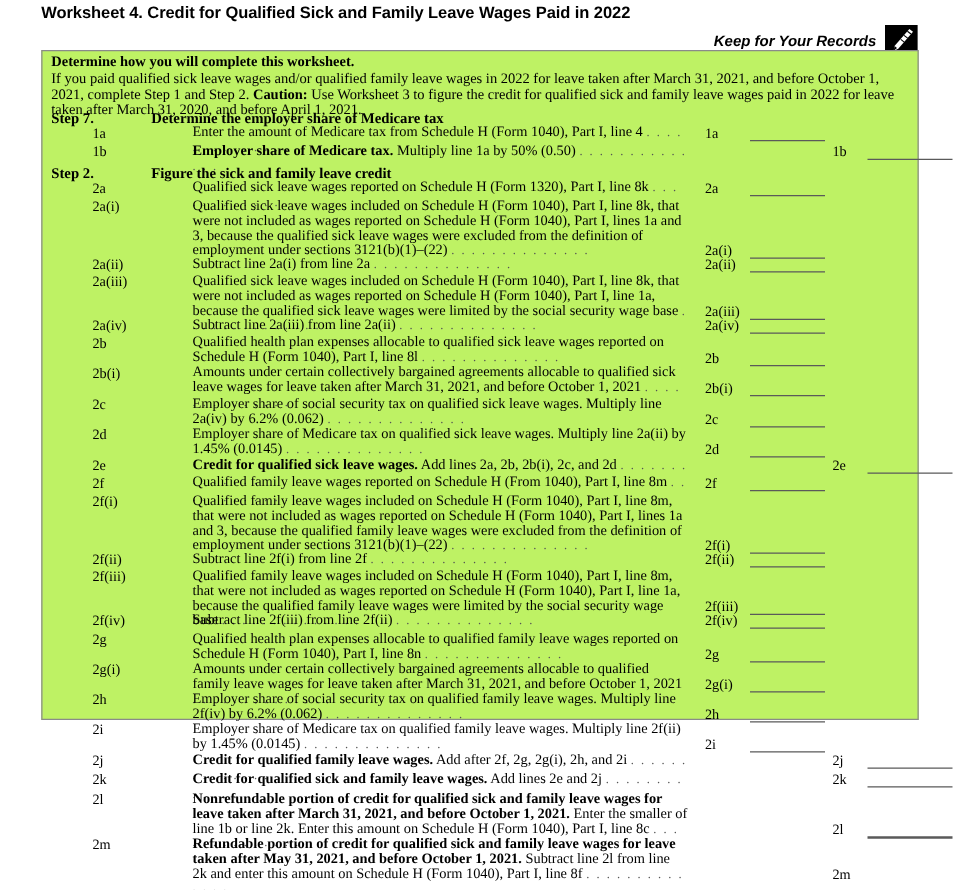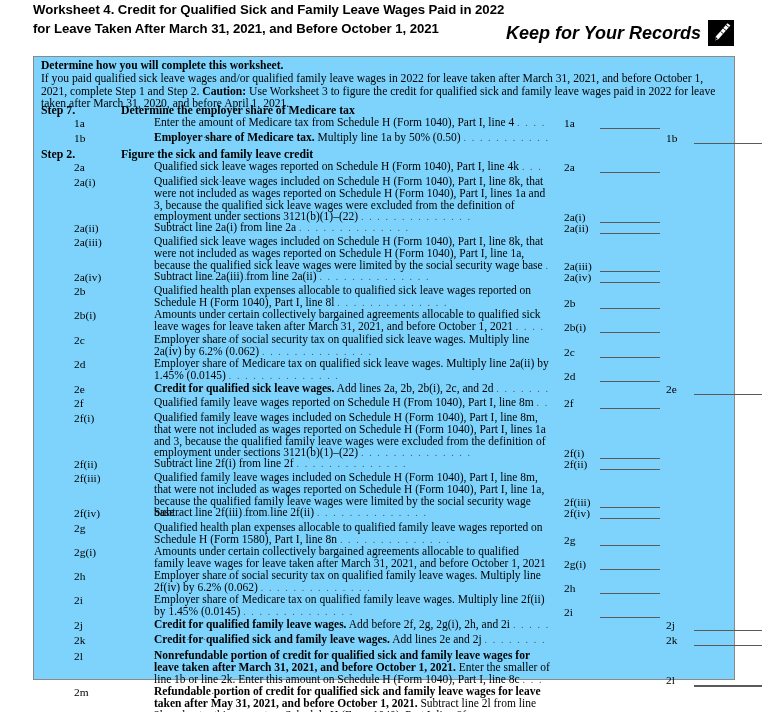--- a/index.html
+++ b/index.html
@@ -37,42 +37,42 @@
     right: 1px;
     top: 20px;
     display: flex;
     align-items: center;
     gap: 7px;
   }
   #keep-records-text {
     font-family: "Liberation Sans", sans-serif;
     font-style: italic;
     font-weight: bold;
-    font-size: 18px;
+    font-size: 12px;
     white-space: nowrap;
   }
   #pencil-badge {
     width: 26px;
     height: 26px;
     background: #000;
     position: relative;
     flex: 0 0 auto;
   }
   #pencil-badge svg { display:block; }
 
   
   #worksheet-box {
     position: absolute;
     left: 33px;
-    top: 56px;
+    top: 40px;
     width: 702px;
-    height: 624px;
+    height: 536px;
     border: 1px solid #8a8a8a;
     box-sizing: border-box;
-    background: #7dd3fc;
+    background: #bef264;
   }
 
   
   #intro {
     position: absolute;
     left: 7px;
     top: 3px;
     width: 690px;
     font-size: 11.6px;
     line-height: 12.8px;
@@ -165,21 +165,20 @@
   .rule-outer.thick {
     border-bottom: 2.6px solid #5a5a5a;
   }
 </style>
 </head>
 <body>
 
 <div id="title-block">
   <div class="title-lines">
     <div>Worksheet 4. Credit for Qualified Sick and Family Leave Wages Paid in 2022</div>
-    <div>for Leave Taken After March 31, 2021, and Before October 1, 2021</div>
   </div>
   <div id="keep-records-wrap">
     <span id="keep-records-text">Keep for Your Records</span>
     <span id="pencil-badge">
       <svg width="26" height="26" viewBox="0 0 26 26" aria-hidden="true">
         <rect x="0" y="0" width="26" height="26" fill="#000"></rect>
         <path d="M19.5 3.2 L22.4 5.4 L10.6 19.0 L7.0 20.6 L7.6 16.8 Z" fill="#fff"></path>
         <path d="M7.0 20.6 L7.6 16.8 L9.6 18.4 Z" fill="#000"></path>
         <path d="M17.9 5.0 L20.8 7.2" stroke="#000" stroke-width="0.9" fill="none"></path>
         <path d="M15.2 8.3 L18.1 10.5" stroke="#000" stroke-width="0.9" fill="none"></path>
@@ -212,21 +211,21 @@
         <div class="desc"><span class="b">Employer share of Medicare tax.</span><span> Multiply line 1a by 50% (0.50)</span> <span class="leaders">. . . . . . . . . . . . . .</span></div>
         <span class="ref-outer" style="top: 0px;">1b</span>
         <span class="rule-outer" style="top: 11px;"></span>
       </div>
       <div class="step-head" style="position: absolute; left: 0px; top: 44px; width: 702px;">
         <span class="step-label">Step 2.</span>
         <span class="step-title">Figure the sick and family leave credit</span>
       </div>
       <div class="row" style="position: absolute; left: 0px; top: 58px; width: 702px;">
         <span class="line-no">2a</span>
-        <div class="desc"><span>Qualified sick leave wages reported on Schedule H (Form 1040), Part I, line 4k</span> <span class="leaders">. . . . . . . . . . . . . .</span></div>
+        <div class="desc"><span>Qualified sick leave wages reported on Schedule H (Form 1320), Part I, line 8k</span> <span class="leaders">. . . . . . . . . . . . . .</span></div>
         <span class="ref-inner" style="top: 0px;">2a</span>
         <span class="rule-inner" style="top: 11px;"></span>
       </div>
       <div class="row" style="position: absolute; left: 0px; top: 73px; width: 702px;">
         <span class="line-no">2a(i)</span>
         <div class="desc"><span>Qualified sick leave wages included on Schedule H (Form 1040), Part I, line 8k, that were not included as wages reported on Schedule H (Form 1040), Part I, lines 1a and 3, because the qualified sick leave wages were excluded from the definition of employment under sections 3121(b)(1)–(22)</span> <span class="leaders">. . . . . . . . . . . . . .</span></div>
         <span class="ref-inner" style="top: 35.4px;">2a(i)</span>
         <span class="rule-inner" style="top: 46.4px;"></span>
       </div>
       <div class="row" style="position: absolute; left: 0px; top: 119px; width: 702px;">
@@ -302,21 +301,21 @@
         <span class="rule-inner" style="top: 34.6px;"></span>
       </div>
       <div class="row" style="position: absolute; left: 0px; top: 404px; width: 702px;">
         <span class="line-no">2f(iv)</span>
         <div class="desc"><span>Subtract line 2f(iii) from line 2f(ii)</span> <span class="leaders">. . . . . . . . . . . . . .</span></div>
         <span class="ref-inner" style="top: 0px;">2f(iv)</span>
         <span class="rule-inner" style="top: 11px;"></span>
       </div>
       <div class="row" style="position: absolute; left: 0px; top: 419px; width: 702px;">
         <span class="line-no">2g</span>
-        <div class="desc"><span>Qualified health plan expenses allocable to qualified family leave wages reported on Schedule H (Form 1580), Part I, line 8n</span> <span class="leaders">. . . . . . . . . . . . . .</span></div>
+        <div class="desc"><span>Qualified health plan expenses allocable to qualified family leave wages reported on Schedule H (Form 1040), Part I, line 8n</span> <span class="leaders">. . . . . . . . . . . . . .</span></div>
         <span class="ref-inner" style="top: 11.8px;">2g</span>
         <span class="rule-inner" style="top: 22.8px;"></span>
       </div>
       <div class="row" style="position: absolute; left: 0px; top: 443px; width: 702px;">
         <span class="line-no">2g(i)</span>
         <div class="desc"><span>Amounts under certain collectively bargained agreements allocable to qualified family leave wages for leave taken after March 31, 2021, and before October 1, 2021</span> <span class="leaders">. . . . . . . . . . . . . .</span></div>
         <span class="ref-inner" style="top: 11.8px;">2g(i)</span>
         <span class="rule-inner" style="top: 22.8px;"></span>
       </div>
       <div class="row" style="position: absolute; left: 0px; top: 467px; width: 702px;">
@@ -326,21 +325,21 @@
         <span class="rule-inner" style="top: 22.8px;"></span>
       </div>
       <div class="row" style="position: absolute; left: 0px; top: 491px; width: 702px;">
         <span class="line-no">2i</span>
         <div class="desc"><span>Employer share of Medicare tax on qualified family leave wages. Multiply line 2f(ii) by 1.45% (0.0145)</span> <span class="leaders">. . . . . . . . . . . . . .</span></div>
         <span class="ref-inner" style="top: 11.8px;">2i</span>
         <span class="rule-inner" style="top: 22.8px;"></span>
       </div>
       <div class="row" style="position: absolute; left: 0px; top: 516px; width: 702px;">
         <span class="line-no">2j</span>
-        <div class="desc"><span class="b">Credit for qualified family leave wages.</span><span> Add before 2f, 2g, 2g(i), 2h, and 2i</span> <span class="leaders">. . . . . . . . . . . . . .</span></div>
+        <div class="desc"><span class="b">Credit for qualified family leave wages.</span><span> Add after 2f, 2g, 2g(i), 2h, and 2i</span> <span class="leaders">. . . . . . . . . . . . . .</span></div>
         <span class="ref-outer" style="top: 0px;">2j</span>
         <span class="rule-outer" style="top: 11px;"></span>
       </div>
       <div class="row" style="position: absolute; left: 0px; top: 531px; width: 702px;">
         <span class="line-no">2k</span>
         <div class="desc"><span class="b">Credit for qualified sick and family leave wages.</span><span> Add lines 2e and 2j</span> <span class="leaders">. . . . . . . . . . . . . .</span></div>
         <span class="ref-outer" style="top: 0px;">2k</span>
         <span class="rule-outer" style="top: 11px;"></span>
       </div>
       <div class="row" style="position: absolute; left: 0px; top: 547px; width: 702px;">

